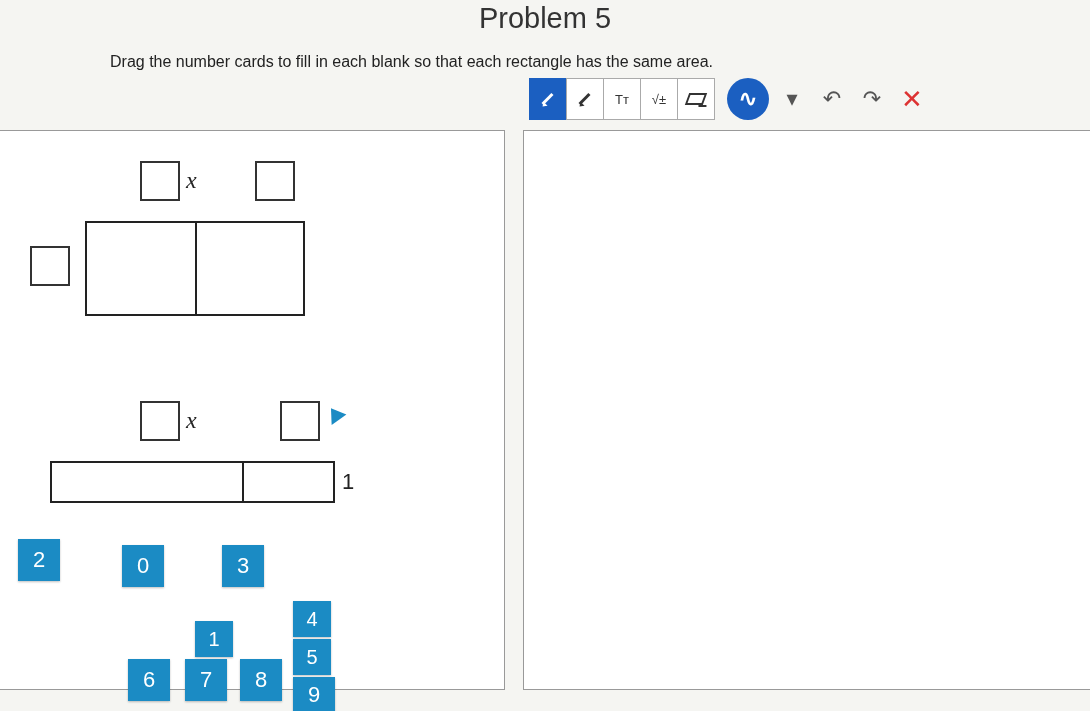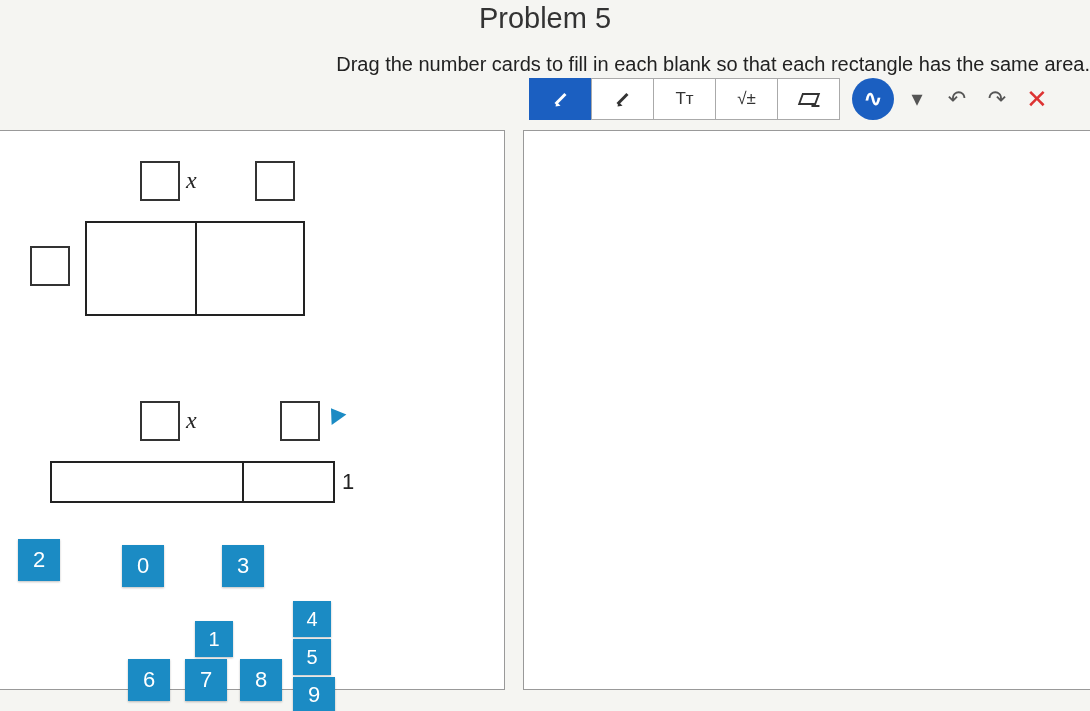--- a/index.html
+++ b/index.html
@@ -14,42 +14,41 @@
   .header {
     text-align: center;
     padding-top: 2px;
   }
   .title {
     font-size: 29px;
     color: #333;
     font-weight: 400;
   }
   .instruction {
-    font-size: 20px;
+    font-size: 16px;
     color: #222;
     margin: 18px 0 0 110px;
-    text-align: right;
   }
   .toolbar {
     position: absolute;
     top: 78px;
     left: 530px;
     display: flex;
     align-items: center;
     gap: 0;
   }
   .tool-btn {
-    width: 63px;
+    width: 38px;
     height: 42px;
     border: 1px solid #aaa;
     background: #fff;
     display: flex;
     align-items: center;
     justify-content: center;
-    font-size: 17px;
+    font-size: 13px;
     color: #333;
     margin-left: -1px;
   }
   .tool-btn.active {
     background: #1b5fc1;
     color: #fff;
     border-color: #1b5fc1;
   }
   .tool-circle {
     width: 42px;

